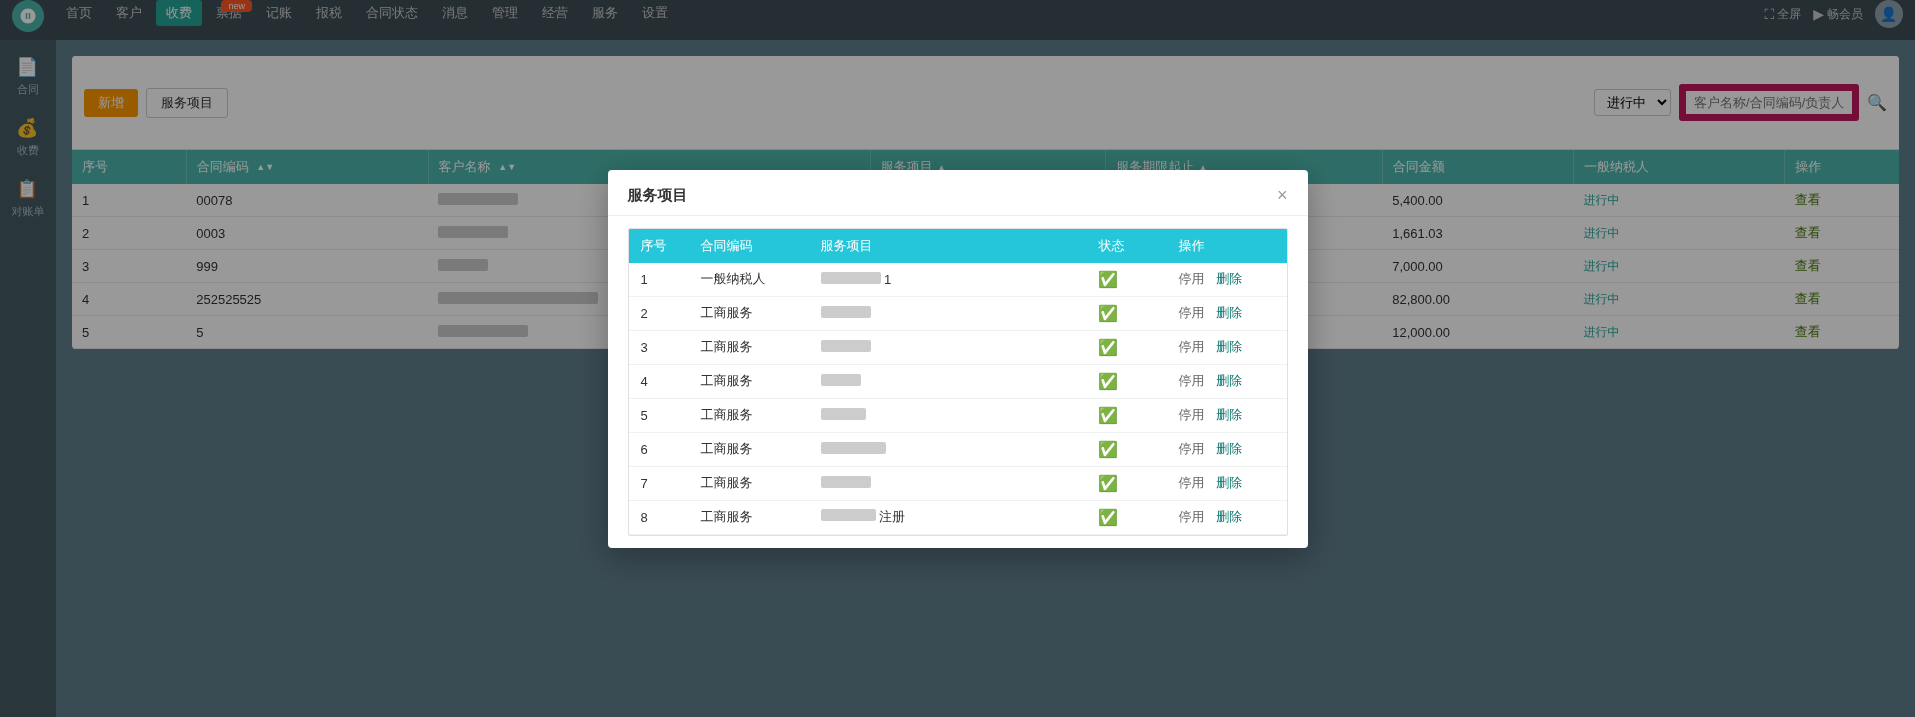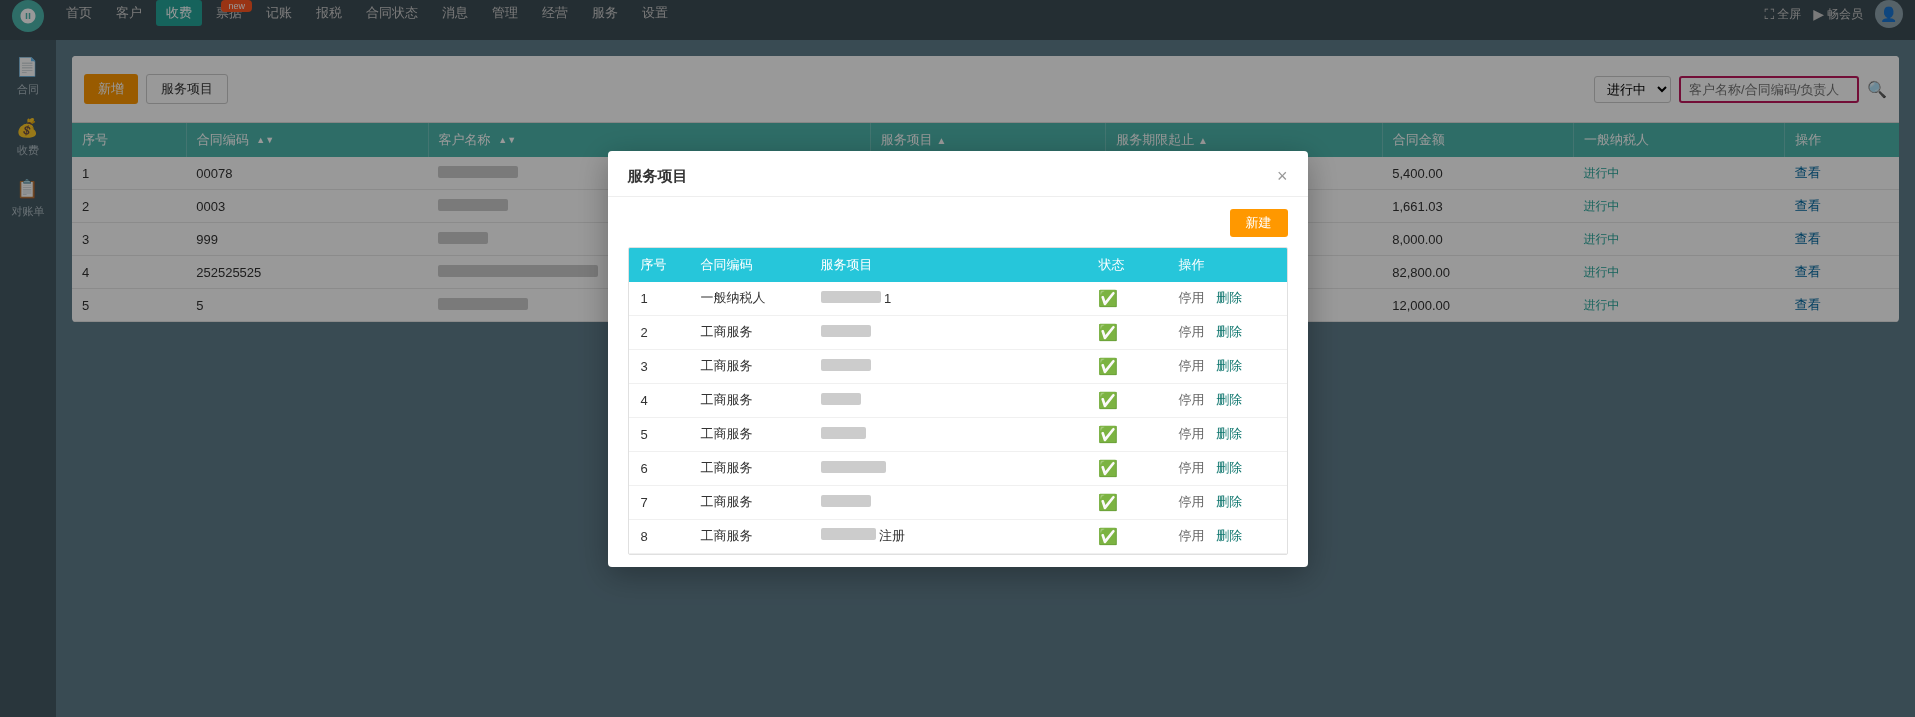--- a/index.html
+++ b/index.html
@@ -92,22 +92,23 @@
 
     
     .page-panel {
       background: #fff;
       border-radius: 4px;
       overflow: hidden;
     }
 
     
     .toolbar {
-      padding: 18px 12px;
-      display: flex;
+      padding: 28px 12px;
+      display: flex;
+      align-items: center;
       gap: 8px;
       background: #fff;
       border-bottom: 1px solid #e0e0e0;
     }
     .btn-new-main {
       background: #ff9800;
       color: #fff;
       border: none;
       border-radius: 3px;
       padding: 5px 14px;
@@ -130,21 +131,21 @@
       gap: 8px;
     }
     .status-select {
       border: 1px solid #ccc;
       border-radius: 3px;
       padding: 4px 8px;
       font-size: 13px;
       background: #fff;
     }
     .search-box {
-      border: 2px solid #be185d;
+      border: 7px solid #be185d;
       border-radius: 3px;
       padding: 4px 8px;
       font-size: 13px;
       width: 180px;
     }
     .search-icon-btn { color: #999; cursor: pointer; font-size: 16px; }
 
     
     .data-table { width: 100%; border-collapse: collapse; }
     .data-table thead th {
@@ -158,21 +159,21 @@
     }
     .data-table thead th:last-child { border-right: none; }
     .data-table tbody tr { border-bottom: 1px solid #e8e8e8; }
     .data-table tbody td {
       padding: 7px 10px;
       font-size: 13px;
       color: #333;
     }
     .sort-arrows { display: inline-flex; flex-direction: column; margin-left: 4px; font-size: 9px; line-height: 1; vertical-align: middle; }
     .status-badge { color: #26a69a; font-size: 12px; }
-    .action-link { color: #0369a1; cursor: pointer; text-decoration: none; }
+    .action-link { color: #4d7c0f; cursor: pointer; text-decoration: none; }
     .blurred-text {
       background: #ccc;
       border-radius: 2px;
       color: transparent;
       display: inline-block;
       height: 12px;
     }
 
     
     .overlay {
@@ -355,21 +356,21 @@
             <td>1,661.03</td>
             <td><span class="status-badge">进行中</span></td>
             <td><a class="action-link">查看</a></td>
           </tr>
           <tr>
             <td>3</td>
             <td>999</td>
             <td><span class="blurred-text" style="width:50px"></span></td>
             <td>小规模记账</td>
             <td>202305-202404</td>
-            <td>8,000.00</td>
+            <td>7,000.00</td>
             <td><span class="status-badge">进行中</span></td>
             <td><a class="action-link">查看</a></td>
           </tr>
           <tr>
             <td>4</td>
             <td>252525525</td>
             <td><span class="blurred-text" style="width:160px"></span></td>
             <td>一般纳税人...</td>
             <td>201807-202403</td>
             <td>82,800.00</td>
@@ -390,23 +391,20 @@
       </table>
     </div>
 
     <div class="overlay">
       <div class="modal">
         <div class="modal-header">
           <span class="modal-title">服务项目</span>
           <button class="modal-close">×</button>
         </div>
         <div class="modal-body">
-          <div class="modal-toolbar">
-            <button class="btn-new-modal">新建</button>
-          </div>
           <div class="modal-table-wrap">
             <table class="modal-table">
               <thead>
                 <tr>
                   <th style="width:60px">序号</th>
                   <th style="width:120px">合同编码</th>
                   <th>服务项目</th>
                   <th style="width:80px">状态</th>
                   <th style="width:120px">操作</th>
                 </tr>

